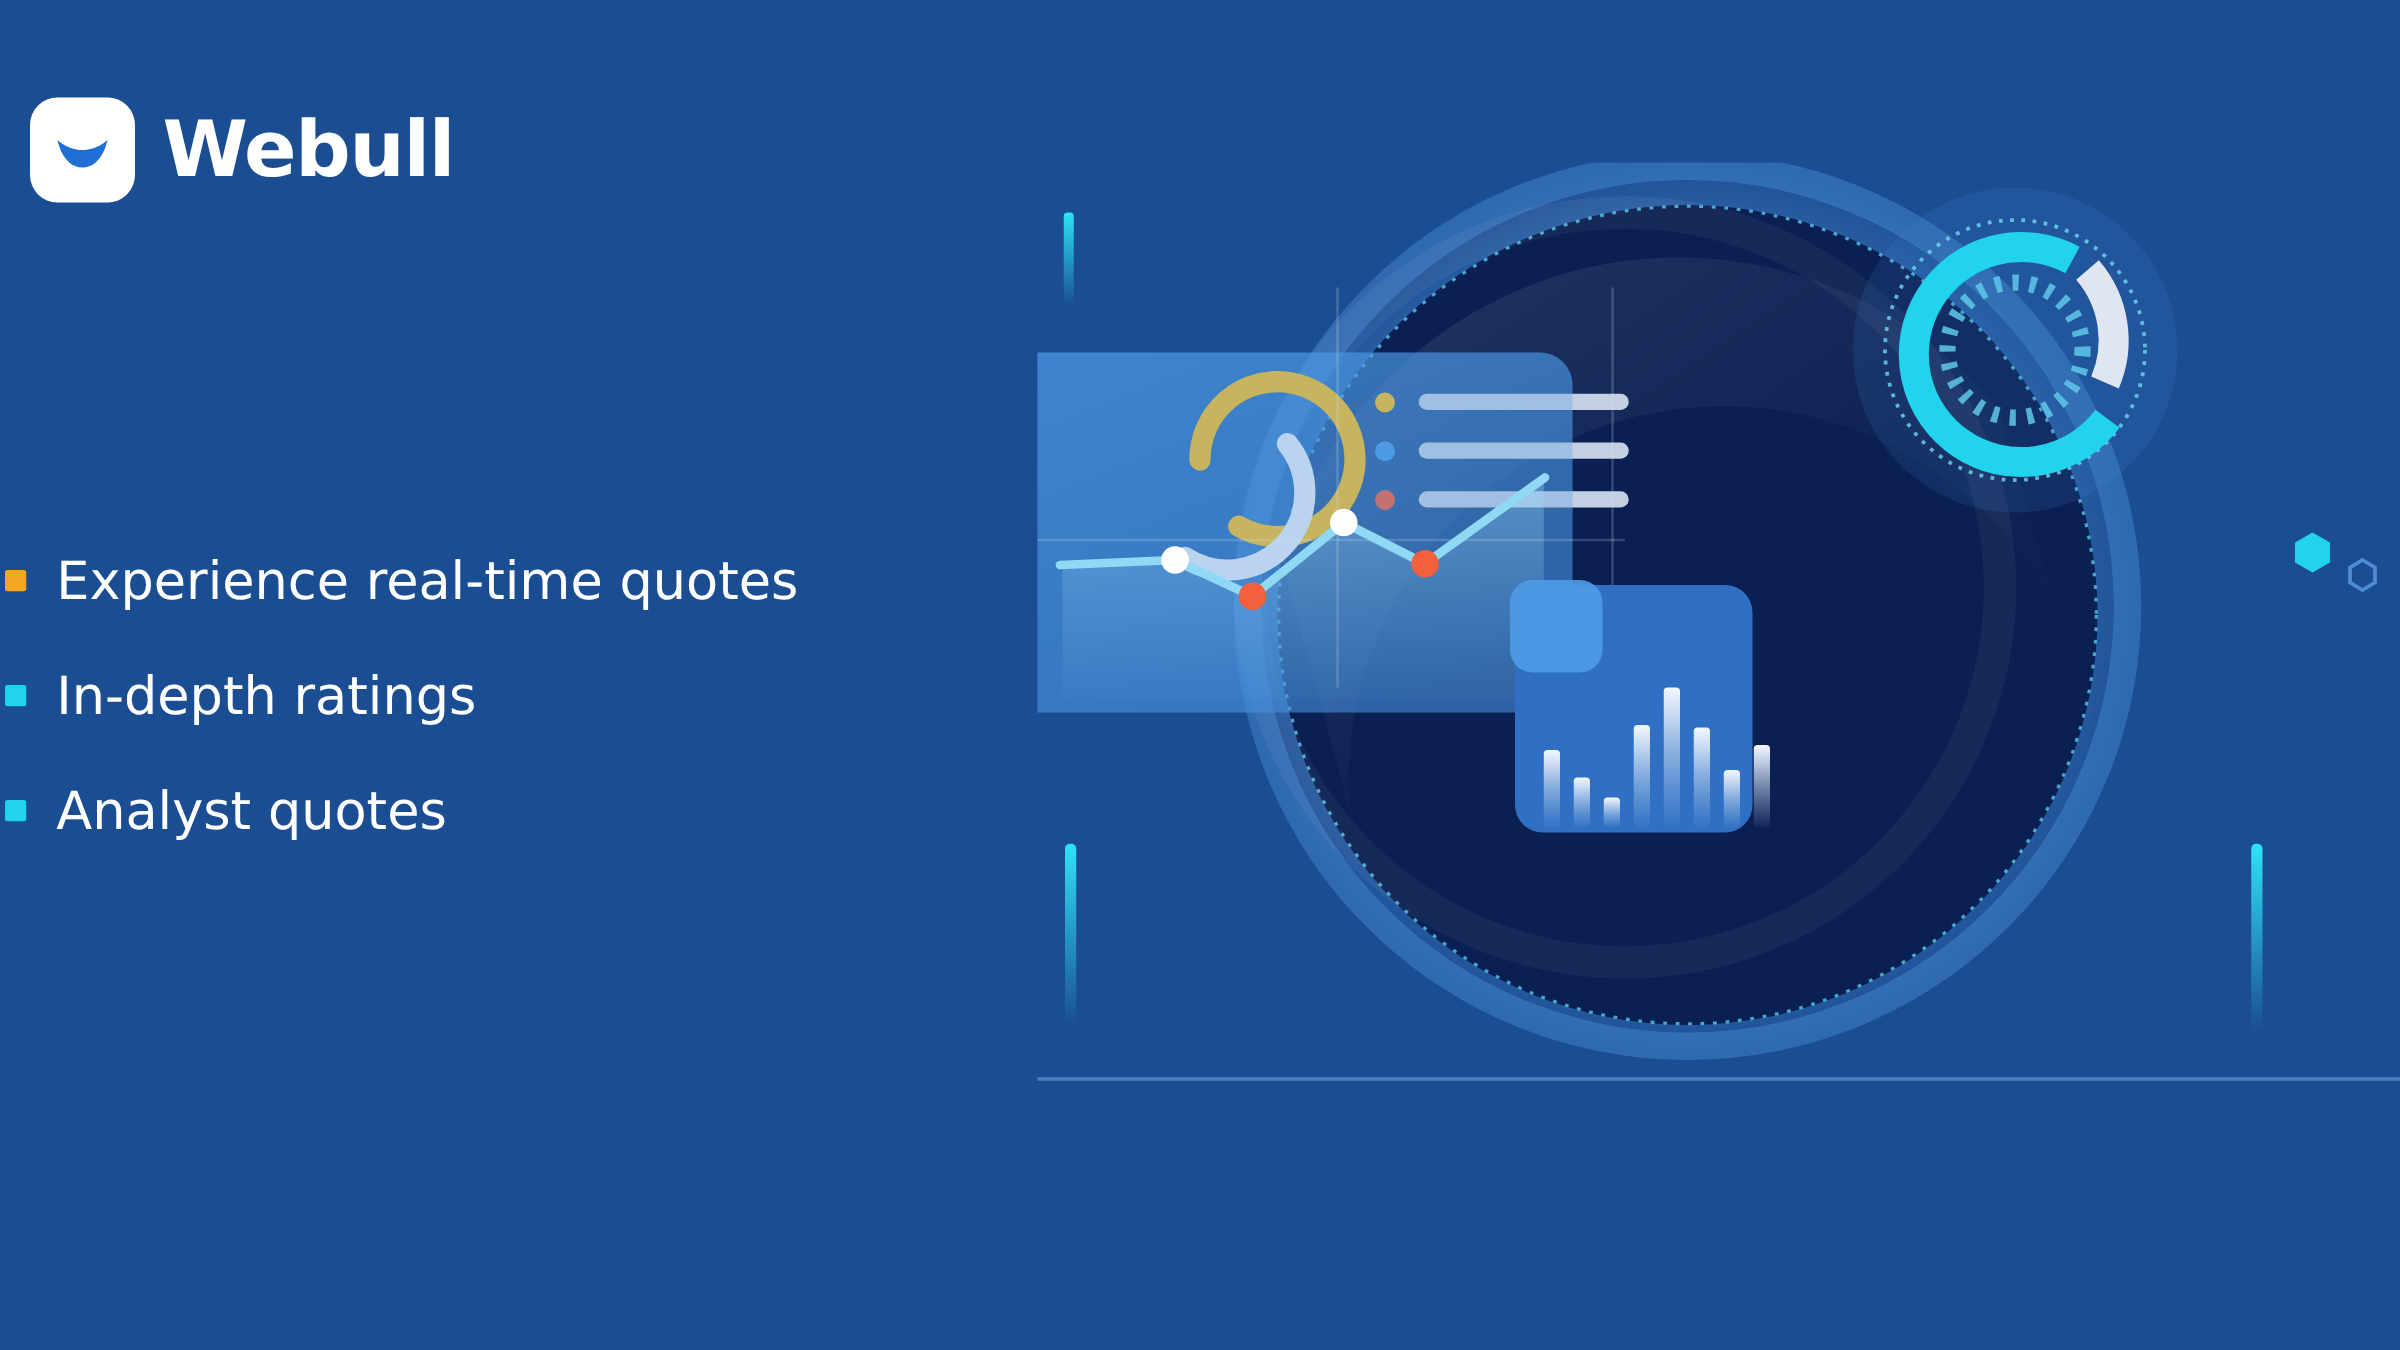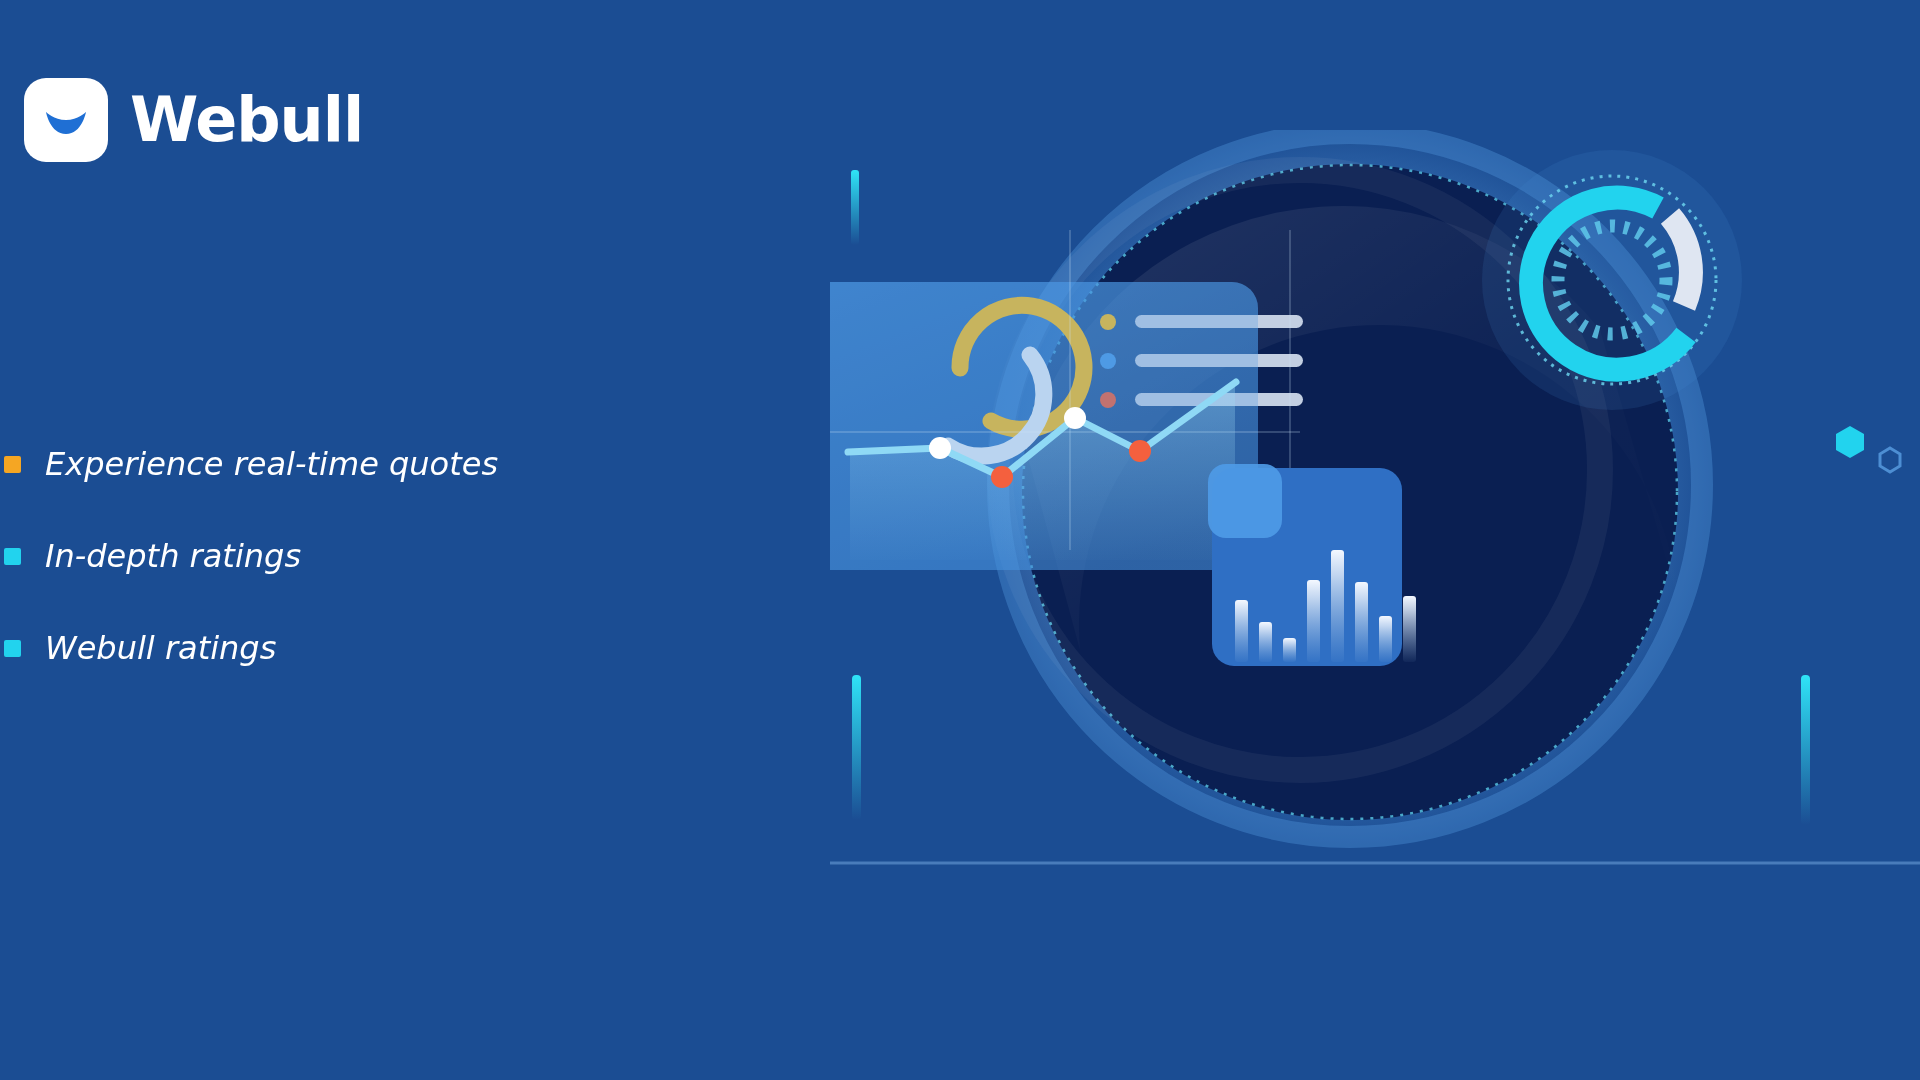--- a/index.html
+++ b/index.html
@@ -19,21 +19,21 @@
   #brand-name {
     color:#ffffff; font-size:62px; font-weight:700; letter-spacing:-1px;
     font-family:"DejaVu Sans", sans-serif; line-height:1;
   }
 
   
   #features { position:absolute; left:4px; top:418px; width:800px; }
   .feature-row { display:flex; align-items:center; height:92px; }
   .feature-bullet { width:17px; height:17px; flex:0 0 auto; margin-right:24px; border-radius:2px; }
   .feature-text {
-    color:#ffffff; font-size:32px; font-style:italic; font-weight:400;
+    color:#ffffff; font-size:42px; font-weight:400;
     font-family:"DejaVu Sans", sans-serif; white-space:nowrap; letter-spacing:0px;
   }
 
   
   #illustration { position:absolute; left:830px; top:130px; width:1090px; height:790px; }
   #illustration svg { display:block; }
 </style>
 </head>
 <body style="background: rgb(27, 77, 147);">
 
@@ -52,21 +52,21 @@
     <div class="feature-row">
       <span class="feature-bullet" style="background:#f5a623"></span>
       <span class="feature-text">Experience real-time quotes</span>
     </div>
     <div class="feature-row">
       <span class="feature-bullet" style="background:#22d3ee"></span>
       <span class="feature-text">In-depth ratings</span>
     </div>
     <div class="feature-row">
       <span class="feature-bullet" style="background:#22d3ee"></span>
-      <span class="feature-text">Webull ratings</span>
+      <span class="feature-text">Analyst quotes</span>
     </div>
   </div>
 
   <div id="illustration">
     <svg width="1090" height="790" viewBox="0 0 1090 790" aria-hidden="true">
       <defs>
         <clipPath id="baseClip">
             <rect x="0" y="0" width="1090" height="732"></rect>
           </clipPath>
 

